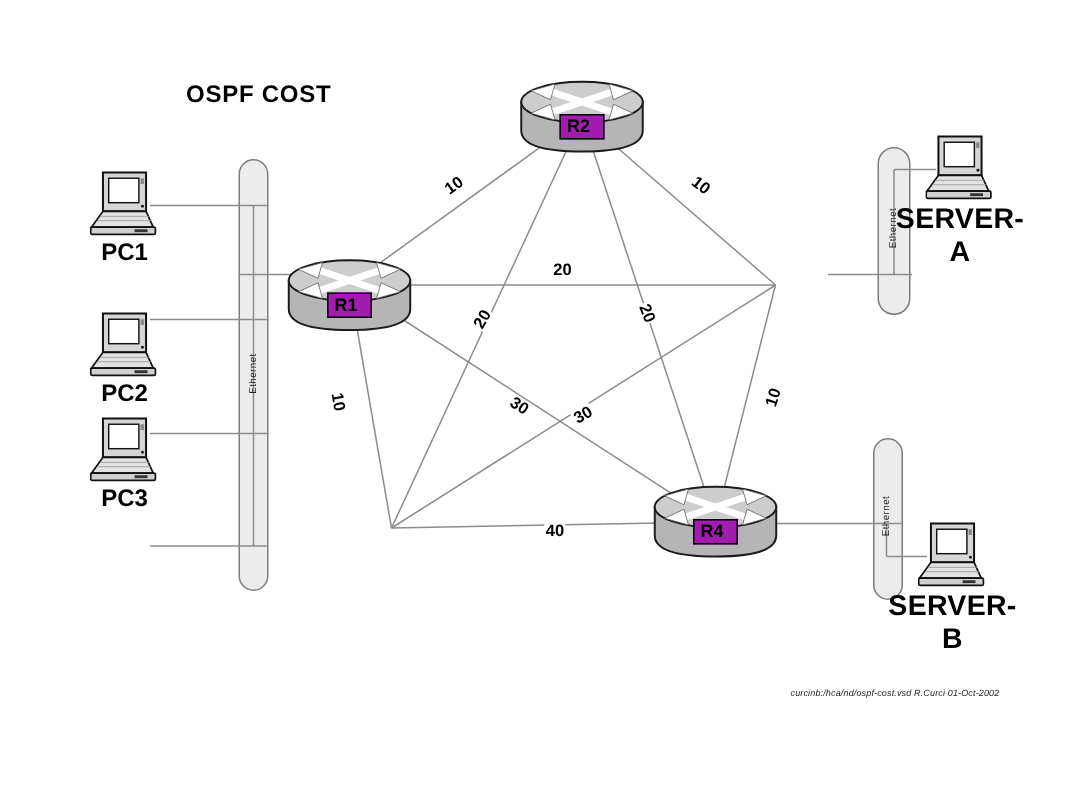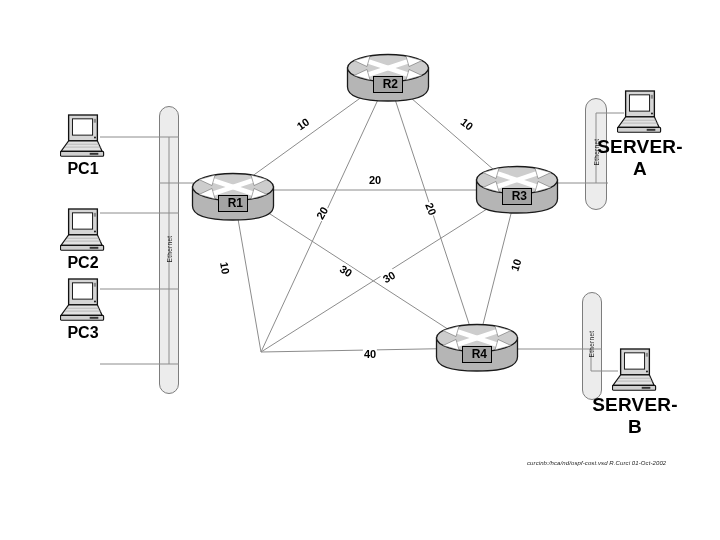--- a/index.html
+++ b/index.html
@@ -9,22 +9,22 @@
   }
   .title{position:absolute;left:124px;top:55px;font-size:16px;font-weight:bold;letter-spacing:.5px;}
   .caption{position:absolute;left:527px;top:460px;font-size:6px;font-style:italic;color:#222;letter-spacing:.1px;white-space:nowrap;}
   svg.links{position:absolute;left:0;top:0;pointer-events:none;}
   svg.links line{stroke:#8c8c8c;stroke-width:1;}
   .cyl{position:absolute;background:#ececec;border:1px solid #7d7d7d;border-radius:11px;box-sizing:border-box;}
   .vtext{position:absolute;font-size:6.5px;color:#222;white-space:nowrap;letter-spacing:.3px;
          transform:translate(-50%,-50%) rotate(-90deg);}
   .router{position:absolute;width:84px;height:52px;}
   .router-label{position:absolute;left:50%;top:24px;transform:translateX(-50%);
-    background:#a3a3a3;border:1.5px solid #000;min-width:20px;padding:0 4px;height:15px;
-    font-size:12px;font-weight:bold;line-height:15px;text-align:right;}
+    background:#a21caf;border:1.5px solid #000;min-width:20px;padding:0 4px;height:15px;
+    font-size:12px;font-weight:bold;line-height:15px;text-align:left;}
   .pc,.server{position:absolute;width:46px;height:48px;}
   .node-label{position:absolute;left:0;top:46px;width:46px;text-align:center;
     font-size:16px;font-weight:bold;}
   .server .node-label{width:90px;left:-22px;font-size:19px;letter-spacing:.2px;}
   .cost{position:absolute;font-size:11px;font-weight:bold;line-height:12px;background:#fff;
     padding:0 1px;white-space:nowrap;transform:translate(-50%,-50%) rotate(var(--r,0deg));}
 </style>
 </head>
 <body>
 
@@ -50,20 +50,21 @@
         <rect x="35.2" y="5" width="2.3" height="4" fill="#888"></rect>
         <circle cx="36.5" cy="24.5" r="1" fill="#111"></circle>
         <polygon points="9,28 39,28 44,39 1,39" fill="#e2e2e2" stroke="#111" stroke-width="1.2"></polygon>
         <path d="M7,31.5 H41 M5,34.5 H43" stroke="#999" stroke-width="0.6" fill="none"></path>
         <rect x="0.5" y="39" width="45" height="5" rx="1" fill="#d0d0d0" stroke="#111" stroke-width="1.2"></rect>
         <rect x="31" y="40.5" width="9" height="2" fill="#333"></rect>
       </g>
     </defs>
   </svg>
 
+  <div class="title">OSPF COST</div>
   <div class="caption">curcinb:/hca/nd/ospf-cost.vsd  R.Curci  01-Oct-2002</div>
 
   <div class="cyl" style="left:159px;top:106px;width:20px;height:288px;border-radius:10px;"></div>
   <div class="cyl" style="left:585px;top:98px;width:22px;height:112px;"></div>
   <div class="cyl" style="left:582px;top:292px;width:20px;height:108px;border-radius:10px;"></div>
 
   <svg class="links" width="720" height="540">
     <line x1="233" y1="190" x2="388" y2="78"></line>
     <line x1="388" y1="78" x2="517" y2="190"></line>
     <line x1="233" y1="190" x2="517" y2="190"></line>
@@ -99,26 +100,20 @@
     <svg width="84" height="52" viewBox="0 0 84 52">
         <use href="#router-icon"></use>
       </svg>
     <div class="router-label">R1</div>
   </div>
   <div class="router" style="left:346px;top:52px;">
     <svg width="84" height="52" viewBox="0 0 84 52">
         <use href="#router-icon"></use>
       </svg>
     <div class="router-label">R2</div>
-  </div>
-  <div class="router" style="left:475px;top:164px;">
-    <svg width="84" height="52" viewBox="0 0 84 52">
-        <use href="#router-icon"></use>
-      </svg>
-    <div class="router-label">R3</div>
   </div>
   <div class="router" style="left:435px;top:322px;">
     <svg width="84" height="52" viewBox="0 0 84 52">
         <use href="#router-icon"></use>
       </svg>
     <div class="router-label">R4</div>
   </div>
 
   <div class="pc" style="left:60px;top:114px;">
     <svg width="46" height="48" viewBox="0 0 48 50">

